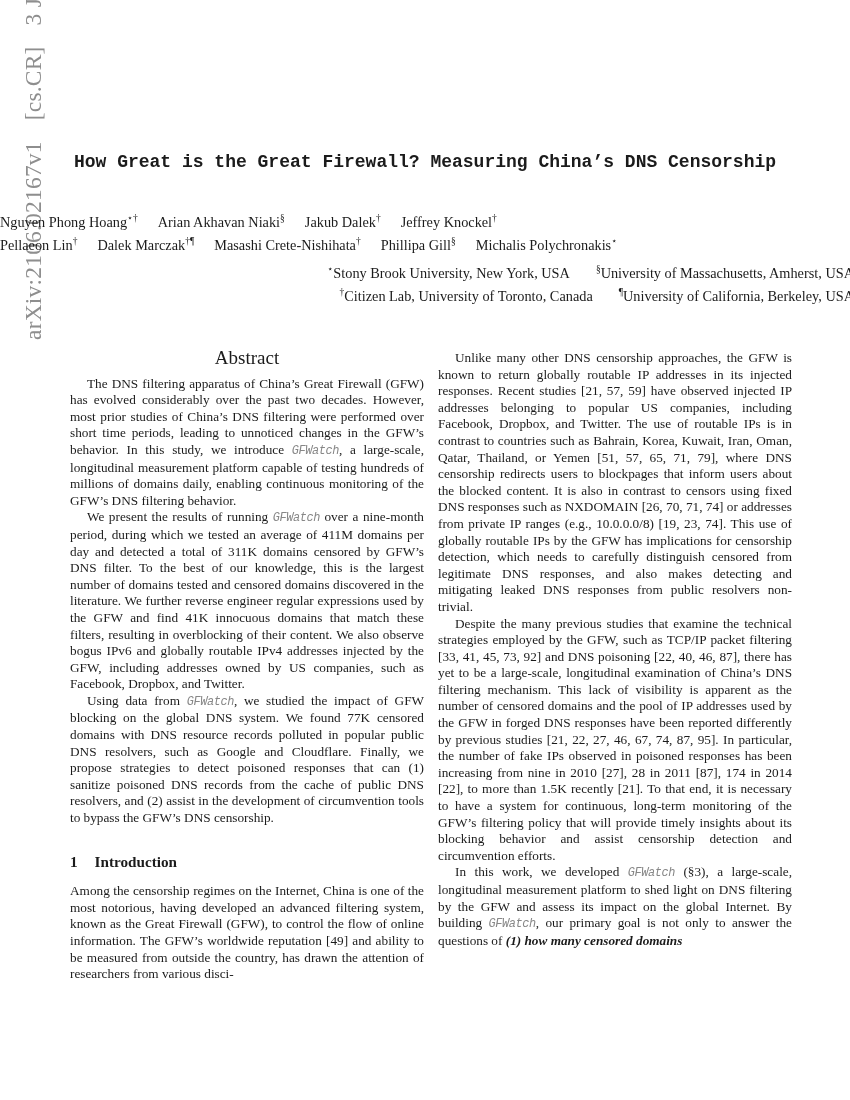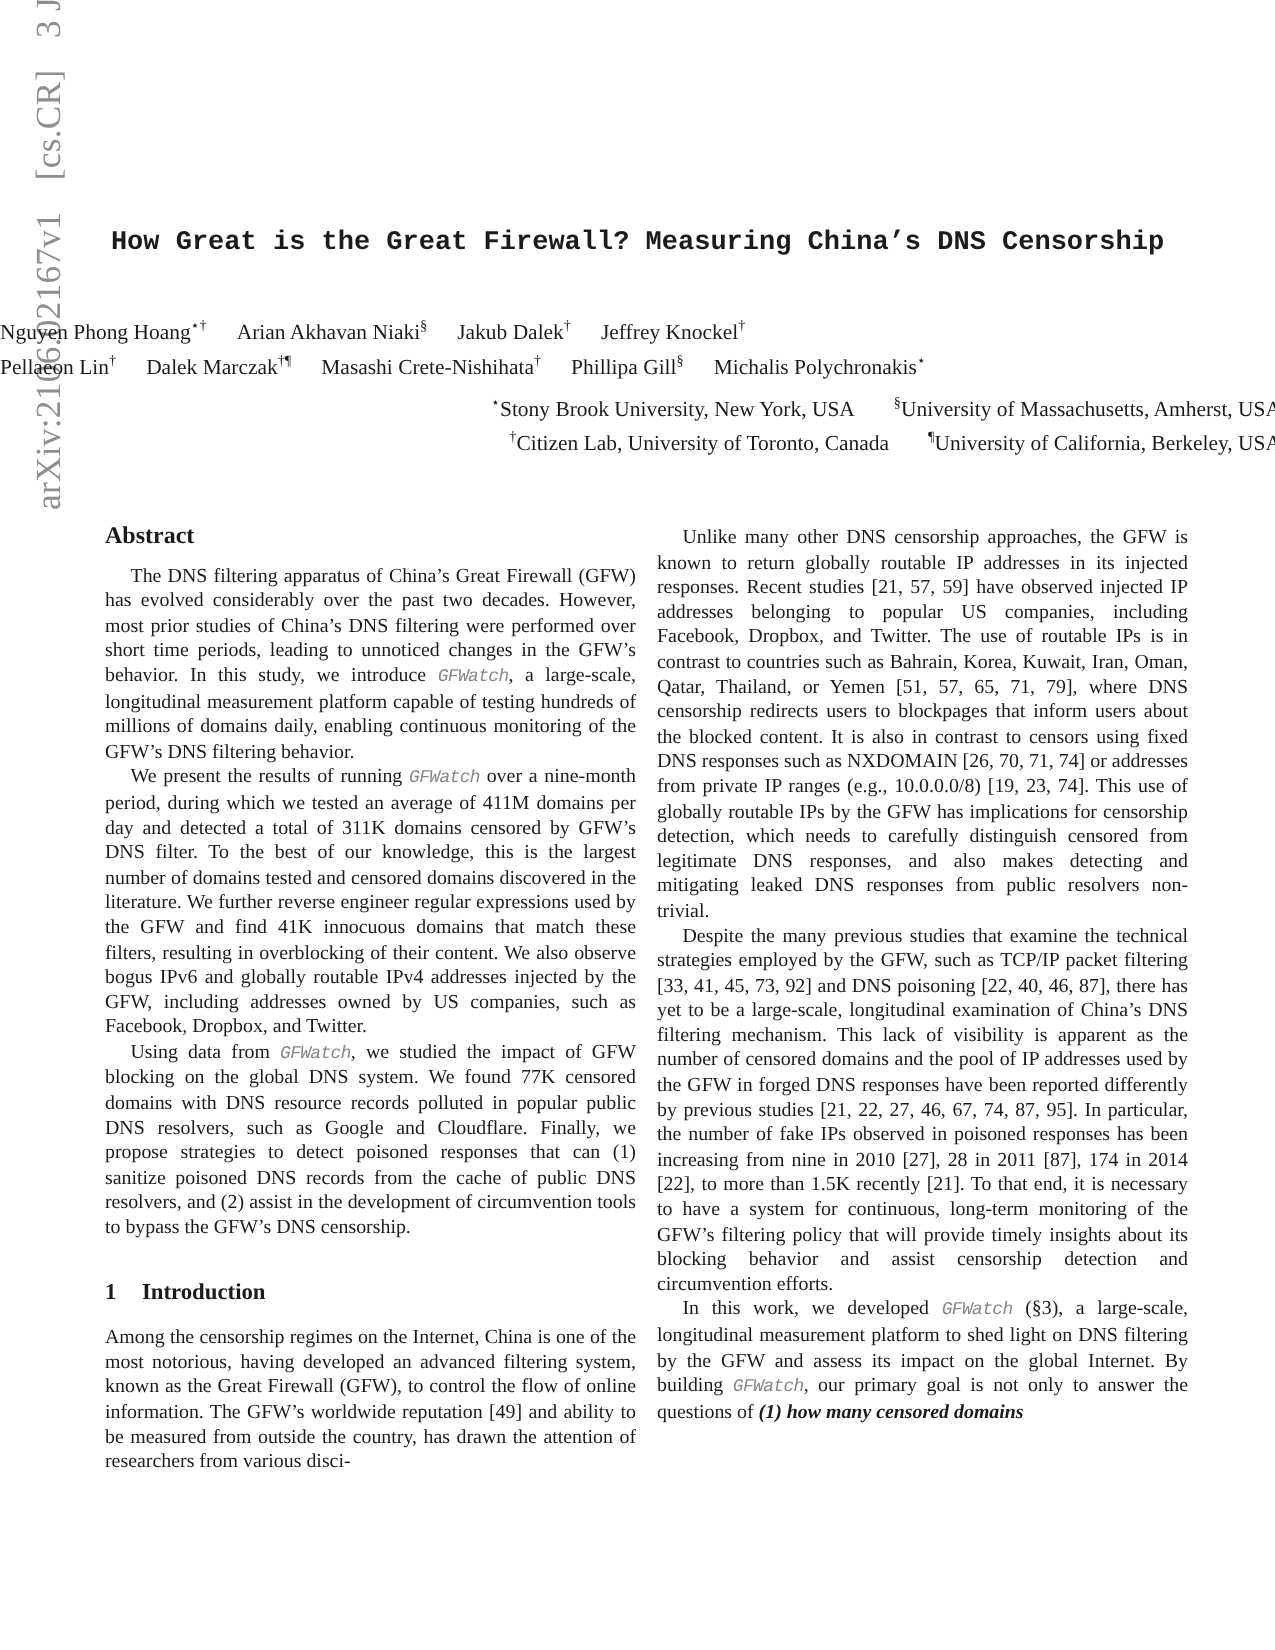--- a/index.html
+++ b/index.html
@@ -77,23 +77,23 @@
     display: flex;
     gap: 14px;
   }
   .col {
     width: 354px;
     font-size: 13.25px;
     line-height: 16.6px;
     text-align: justify;
   }
   .abstract-heading {
-    text-align: left;
-    font-size: 16px;
-    font-weight: bold;
+    text-align: center;
+    font-size: 19px;
+    font-weight: normal;
     margin: 0 0 9px 0;
   }
   .col p { margin: 0; }
   .col p.indent { text-indent: 17px; }
   .section-heading {
     display: flex;
     font-size: 15.2px;
     font-weight: bold;
     margin: 27px 0 13px 0;
     text-align: left;

